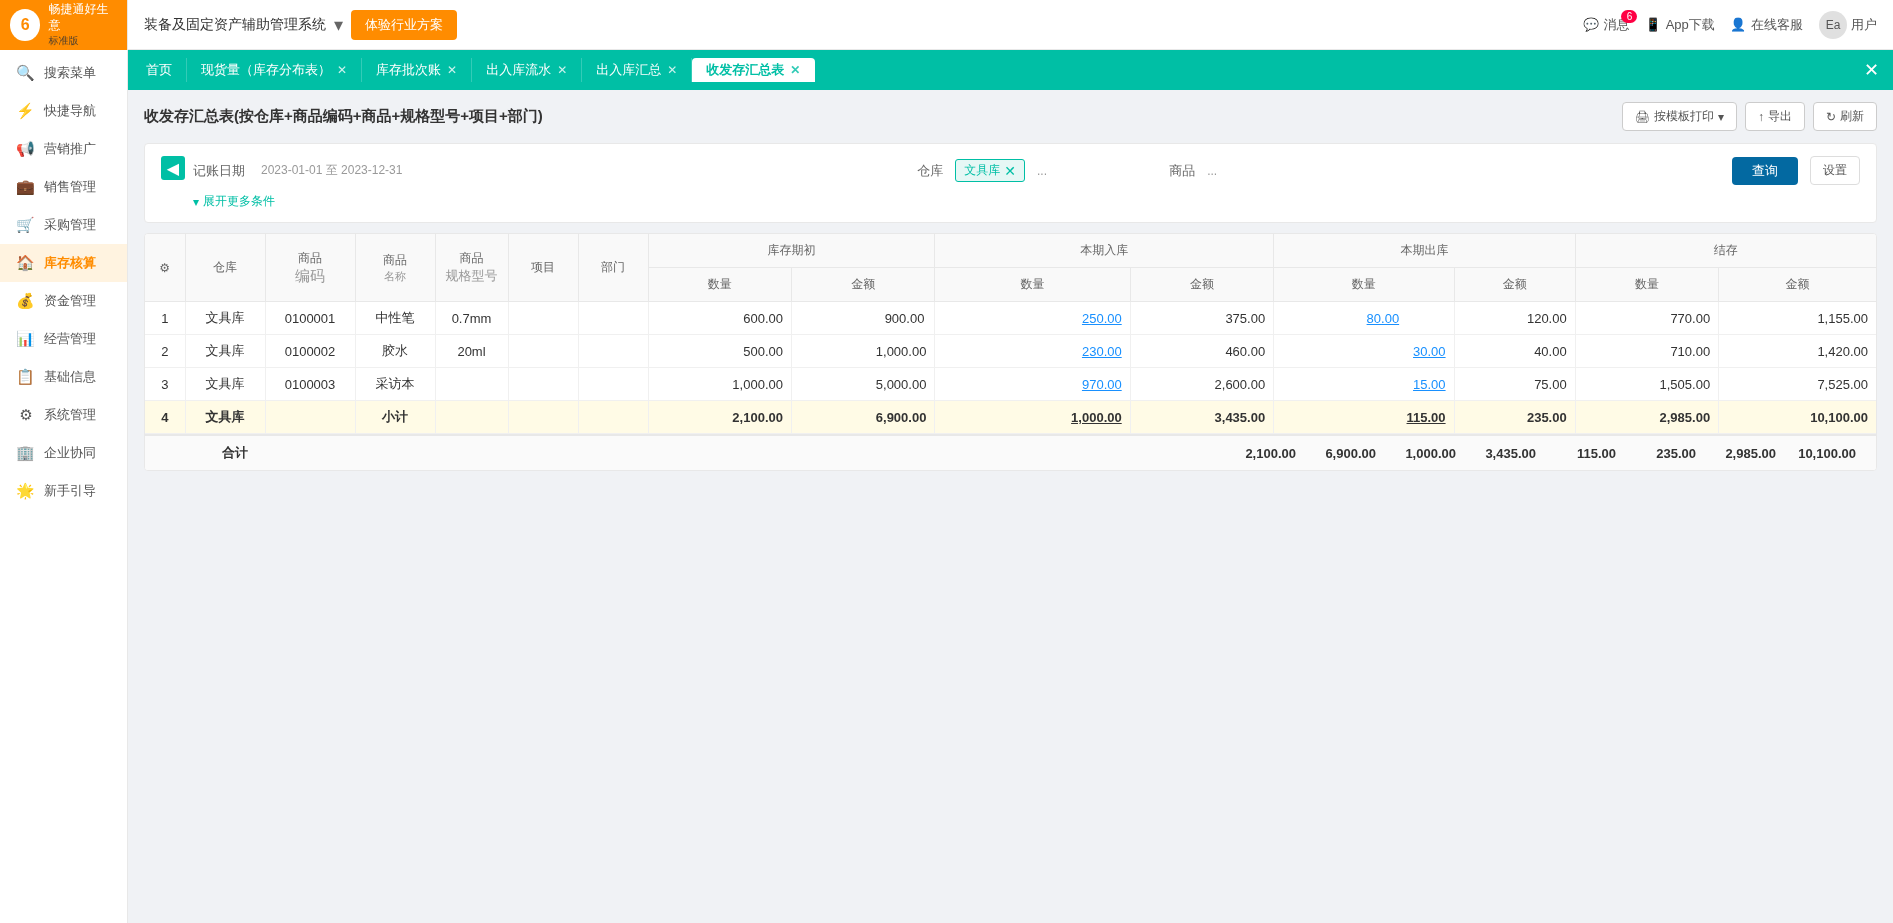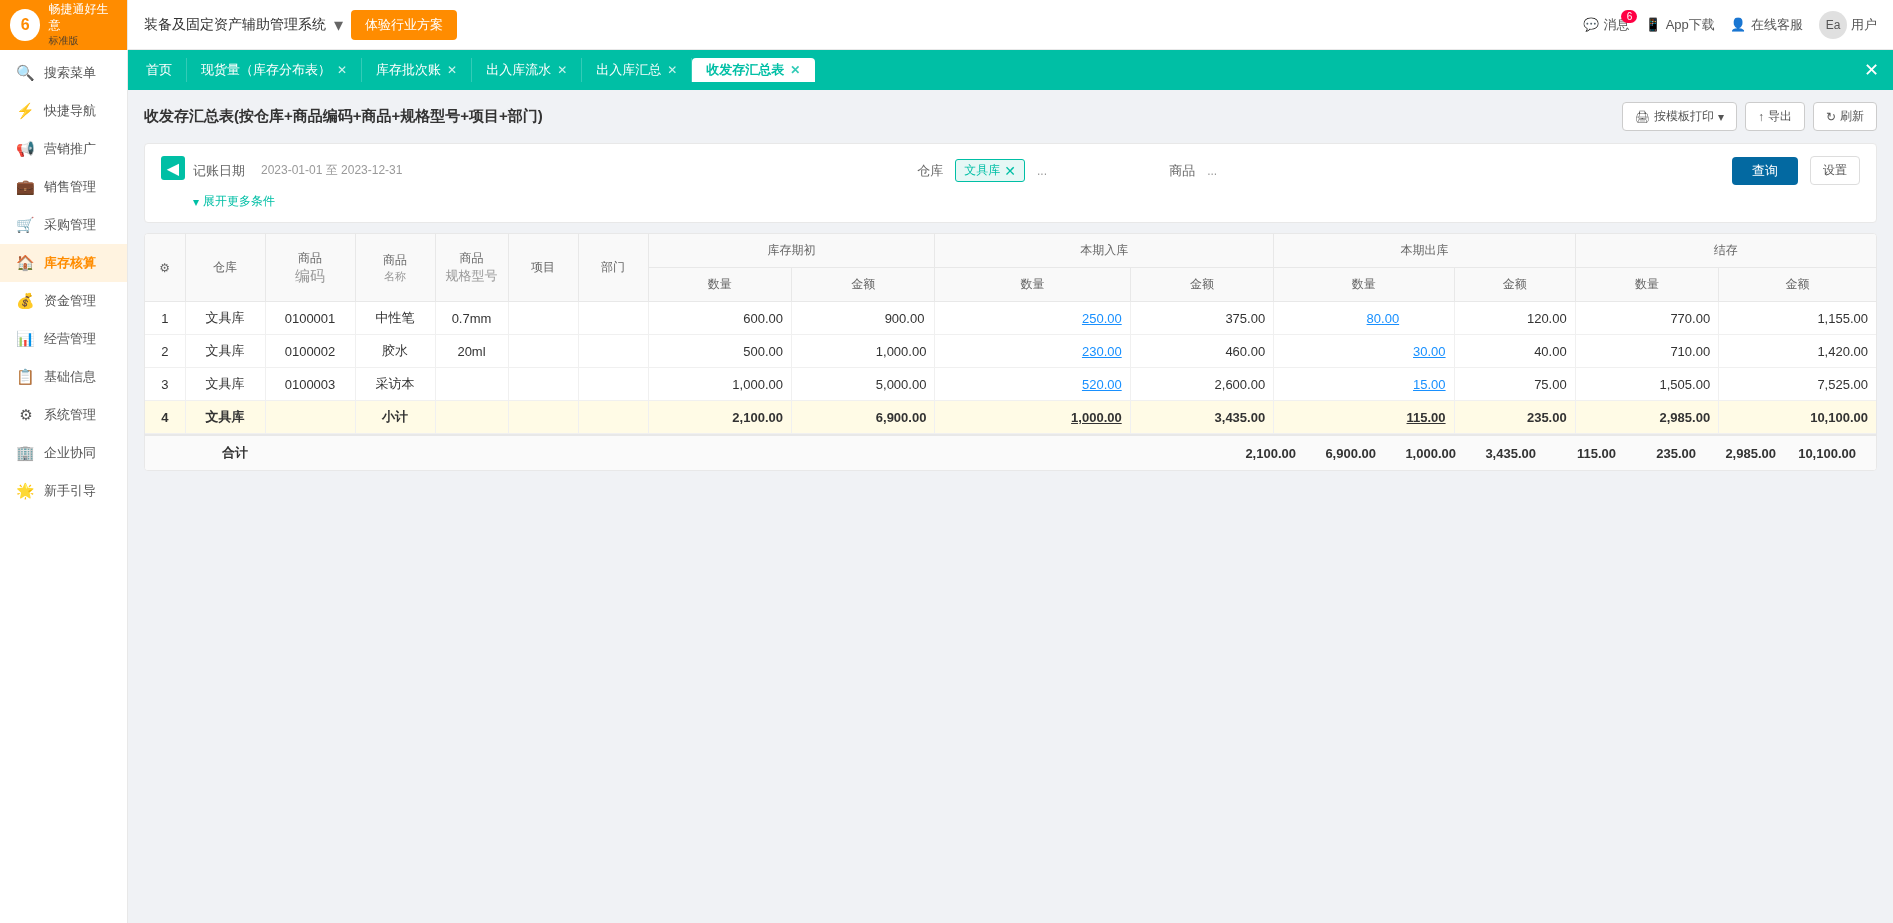--- a/index.html
+++ b/index.html
@@ -401,21 +401,21 @@
             <tr>
       <td>3</td>
       <td style="text-align:center;">文具库</td>
       <td style="text-align:center;">0100003</td>
       <td style="text-align:center;">采访本</td>
       <td style="text-align:center;"></td>
       <td></td>
       <td></td>
       <td style="text-align:right;padding-right:8px;">1,000.00</td>
       <td style="text-align:right;padding-right:8px;">5,000.00</td>
-      <td style="text-align:right;padding-right:8px;"><span class="link-text">520.00</span></td>
+      <td style="text-align:right;padding-right:8px;"><span class="link-text">970.00</span></td>
       <td style="text-align:right;padding-right:8px;">2,600.00</td>
       <td style="text-align:right;padding-right:8px;"><span class="link-text">15.00</span></td>
       <td style="text-align:right;padding-right:8px;">75.00</td>
       <td style="text-align:right;padding-right:8px;">1,505.00</td>
       <td style="text-align:right;padding-right:8px;">7,525.00</td>
     </tr>
             <tr class="subtotal">
       <td>4</td>
       <td style="text-align:center;">文具库</td>
       <td style="text-align:center;"></td>

